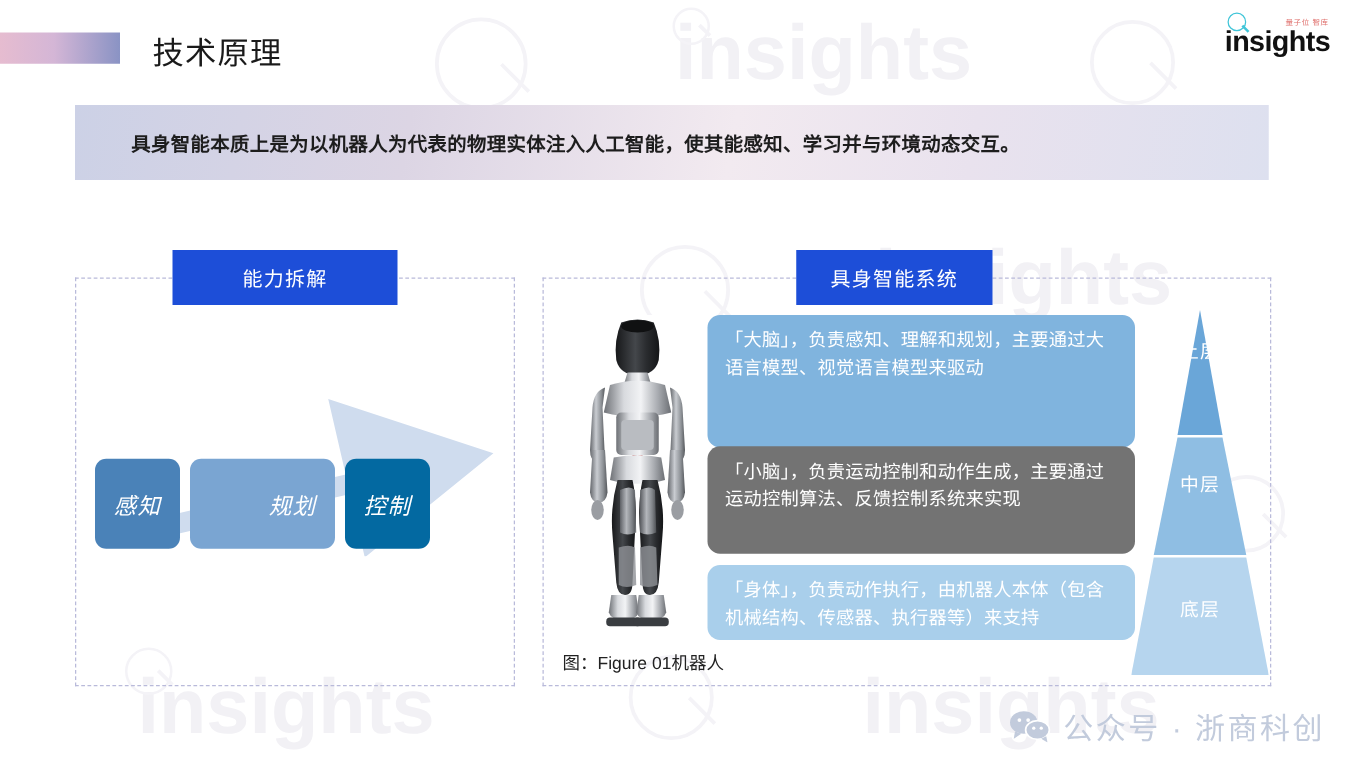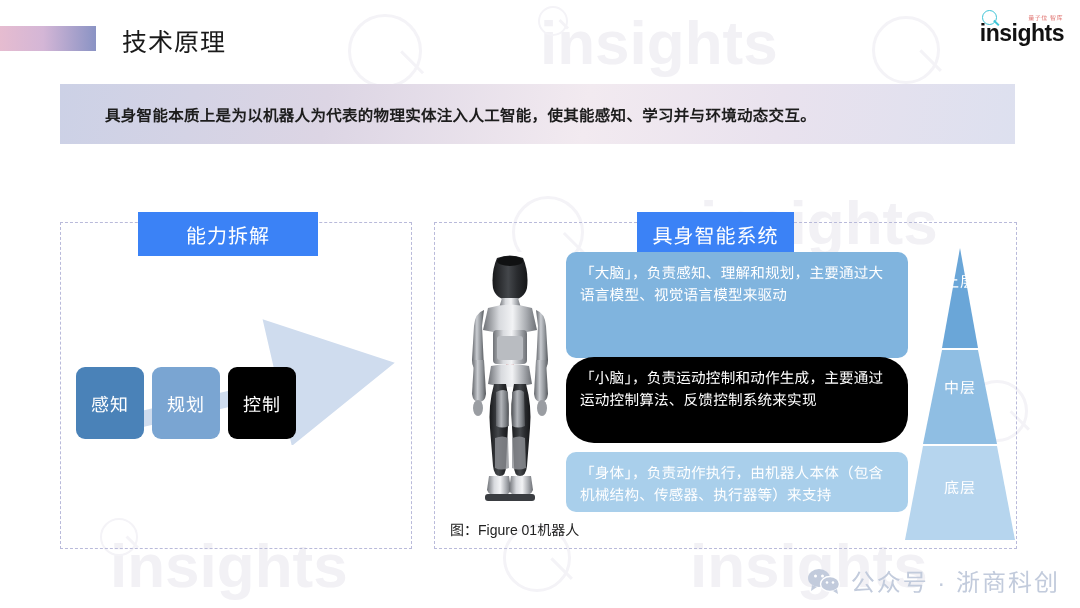--- a/index.html
+++ b/index.html
@@ -44,46 +44,46 @@
       #e9e2ee 75%,#dde0ef 100%);
     display:flex;align-items:center;}
   .banner-text{margin-left:45px;font-size:15.5px;color:#1d1d1d;font-weight:700;
     letter-spacing:.3px;}
 
   
   .panel{position:absolute;border:1.3px dashed #b9bada;background:transparent;}
   .panel-left{left:60px;top:222px;width:350px;height:325px;}
   .panel-right{left:434px;top:222px;width:581px;height:325px;}
 
-  .panel-cap{position:absolute;height:44px;background:#3b82f6;
+  .panel-cap{position:absolute;height:44px;background:#1d4ed8;
     display:flex;align-items:center;justify-content:center;color:#ffffff;
-    font-size:20px;letter-spacing:1px;margin-top:12px;}
+    font-size:16px;letter-spacing:1px;}
   .cap-left{left:138px;top:200px;width:180px;}
   .cap-right{left:637px;top:200px;width:157px;}
 
   
   .arrow{position:absolute;left:106px;top:315px;width:295px;height:130px;}
-  .cap-boxes{position:absolute;left:76px;top:367px;display:flex;gap:8px;}
+  .cap-boxes{position:absolute;left:76px;top:367px;display:flex;gap:8px;font-style:italic;}
   .cap-box{width:68px;height:72px;border-radius:9px;display:flex;
     align-items:center;justify-content:center;color:#ffffff;font-size:18px;
     letter-spacing:1px;}
 
   
   .robot-wrap{position:absolute;left:450px;top:252px;width:120px;height:285px;}
   .robot-img{position:absolute;left:0;top:0;width:120px;height:266px;
     background:#ffffff;}
   .robot-cap{position:absolute;left:0;bottom:-2px;font-size:14px;color:#222;
     white-space:nowrap;font-family:"Liberation Sans",sans-serif;}
 
   
   .callout{position:absolute;left:566px;width:342px;border-radius:10px;
     background:#85b8e0;color:#ffffff;font-size:14.6px;line-height:1.5;
     padding:11px 14px;box-sizing:border-box;letter-spacing:.2px;}
   .co1{top:252px;height:106px;background:#80b4de;}
-  .co2{top:357px;height:86px;background:#000000;border-radius:28px;}
+  .co2{top:357px;height:86px;background:#737373;}
   .co3{top:452px;height:60px;background:#a9cfeb;}
 
   .lines{position:absolute;left:434px;top:222px;width:581px;height:325px;
     pointer-events:none;}
 
   
   .pyr{position:absolute;left:905px;top:248px;width:110px;height:292px;}
   .pyr-label{position:absolute;color:#ffffff;font-size:15px;text-align:center;
     letter-spacing:1px;}
   .pl-top{left:36px;top:26px;width:38px;line-height:1.05;}
@@ -134,24 +134,24 @@
   <div class="panel-cap cap-left">能力拆解</div>
 
   <svg class="arrow" viewBox="0 0 295 130">
     <polygon points="0,62 176,62 176,0 295,72 176,130 176,78 0,78" fill="#cfdcee" transform="rotate(-13 147 65) translate(-6 8) scale(1.0)"></polygon>
   </svg>
 
   <div class="cap-boxes">
     <div class="cap-box" style="background:#4a82b8;">
       <span>感知</span>
     </div>
-    <div class="cap-box" style="background:#7aa5d2;">
+    <div class="cap-box" style="background:#7aa5d2;padding-left:48px;">
       <span>规划</span>
     </div>
-    <div class="cap-box" style="background:#000000;">
+    <div class="cap-box" style="background:#0369a1;">
       <span>控制</span>
     </div>
   </div>
 
   <div class="panel panel-right"></div>
   <div class="panel-cap cap-right">具身智能系统</div>
 
   <svg class="lines" viewBox="0 0 581 325">
     <path d="M30,46 L132,46" stroke="#2f6fba" stroke-width="1.4" fill="none"></path>
     <path d="M30,52 L86,128 L132,160" stroke="#2f6fba" stroke-width="1.4" fill="none"></path>

